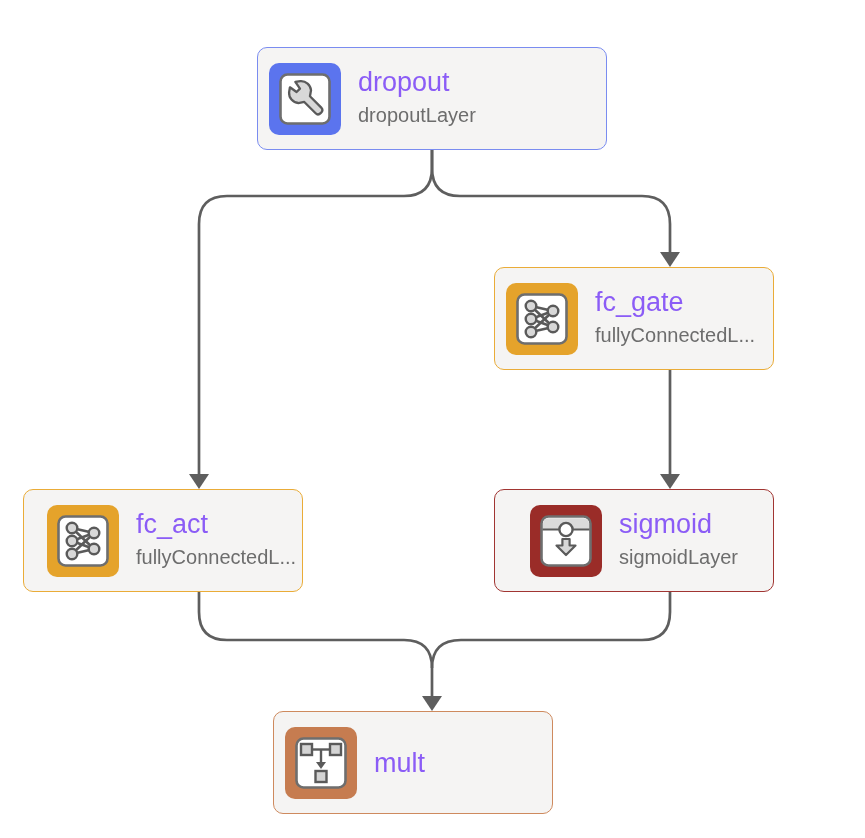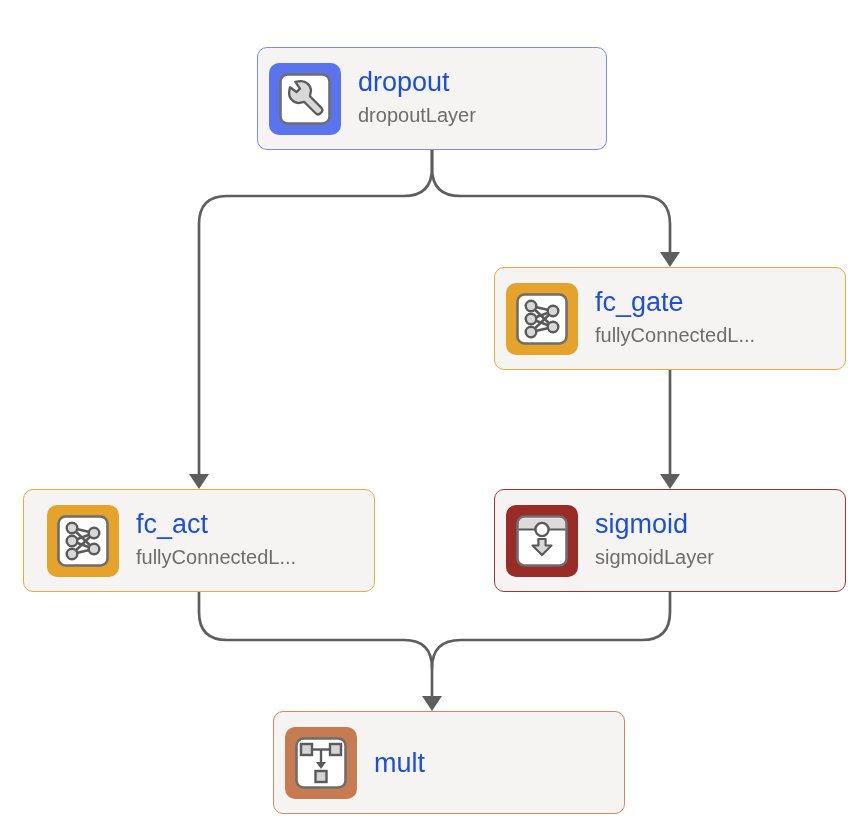--- a/index.html
+++ b/index.html
@@ -6,37 +6,37 @@
   body{
     width:865px;height:838px;position:relative;overflow:hidden;
     background:#ffffff;
     font-family:"Liberation Sans","DejaVu Sans",sans-serif;
   }
   #canvas{position:absolute;left:0;top:0;width:865px;height:838px;}
   #edges{position:absolute;left:0;top:0;width:865px;height:838px;pointer-events:none;}
   .edge-path{fill:none;stroke:var(--edge-c,#5E5E5E);stroke-width:2.7;stroke-linecap:butt;}
   .edge-arrow{fill:var(--edge-c,#5E5E5E);stroke:none;}
   .node{
-    position:absolute;width:352px;height:103px;box-sizing:border-box;
+    position:absolute;width:280px;height:103px;box-sizing:border-box;
     background:#F5F4F3;
     border:1.6px solid var(--border-c,#999);
     border-radius:10px;
     display:flex;align-items:center;
     box-shadow:0 0 0 0 transparent;
   }
   .icon{
     width:72px;height:72px;border-radius:10px;flex:0 0 72px;
     margin-left:11px;
     background:var(--accent,#888);
     display:flex;align-items:center;justify-content:center;
   }
   .icon svg{width:54px;height:54px;display:block;}
   .node-text{margin-left:17px;display:flex;flex-direction:column;justify-content:center;min-width:0;}
   .node-title{
-    font-size:27px;line-height:34px;color:#1d4ed8;
+    font-size:27px;line-height:34px;color:#8b5cf6;
     white-space:nowrap;overflow:hidden;
   }
   .node-subtitle{
     font-size:20px;line-height:33px;color:#6D6D6D;
     white-space:nowrap;overflow:hidden;max-width:235px;
   }
   .glyph-stroke{stroke:#5A5A5A;}
   .glyph-fill{fill:#D8D8D8;}
   .inner-sq{fill:#FFFFFF;stroke:#6E6E6E;stroke-width:2.6;}
 </style>
@@ -129,21 +129,21 @@
             <circle cx="38" cy="35" r="5.3"></circle>
         </g>
       </svg>
     </div>
     <div class="node-text">
       <div class="node-title">fc_act</div>
       <div class="node-subtitle">fullyConnectedL...</div>
     </div>
   </div>
 
-  <div class="node" style="left: 494px; top: 489px; --accent: #9A2C28; --border-c: #A13532;">
+  <div class="node" style="left: 494px; top: 489px; padding-left: 24px; --accent: #9A2C28; --border-c: #A13532;">
     <div class="icon">
       <svg viewBox="0 0 54 54">
         <rect class="inner-sq" x="2.5" y="2.5" width="49" height="49" rx="7"></rect>
         <path d="M4,15.5 V10 Q4,4.2 10,4.2 H44 Q50,4.2 50,10 V15.5 Z" fill="#DBDBDB"></path>
         <line x1="3.5" y1="15.5" x2="50.5" y2="15.5" class="glyph-stroke" stroke-width="2.2"></line>
         <circle cx="27" cy="15.5" r="6.6" fill="#FFFFFF" class="glyph-stroke" stroke-width="2.4"></circle>
         <path class="glyph-fill glyph-stroke" stroke-width="2.2" stroke-linejoin="round" d="M23.4,25 L30.6,25 L30.6,31.5 L36.5,31.5 L27,41 L17.5,31.5 L23.4,31.5 Z"></path>
       </svg>
     </div>
     <div class="node-text">

